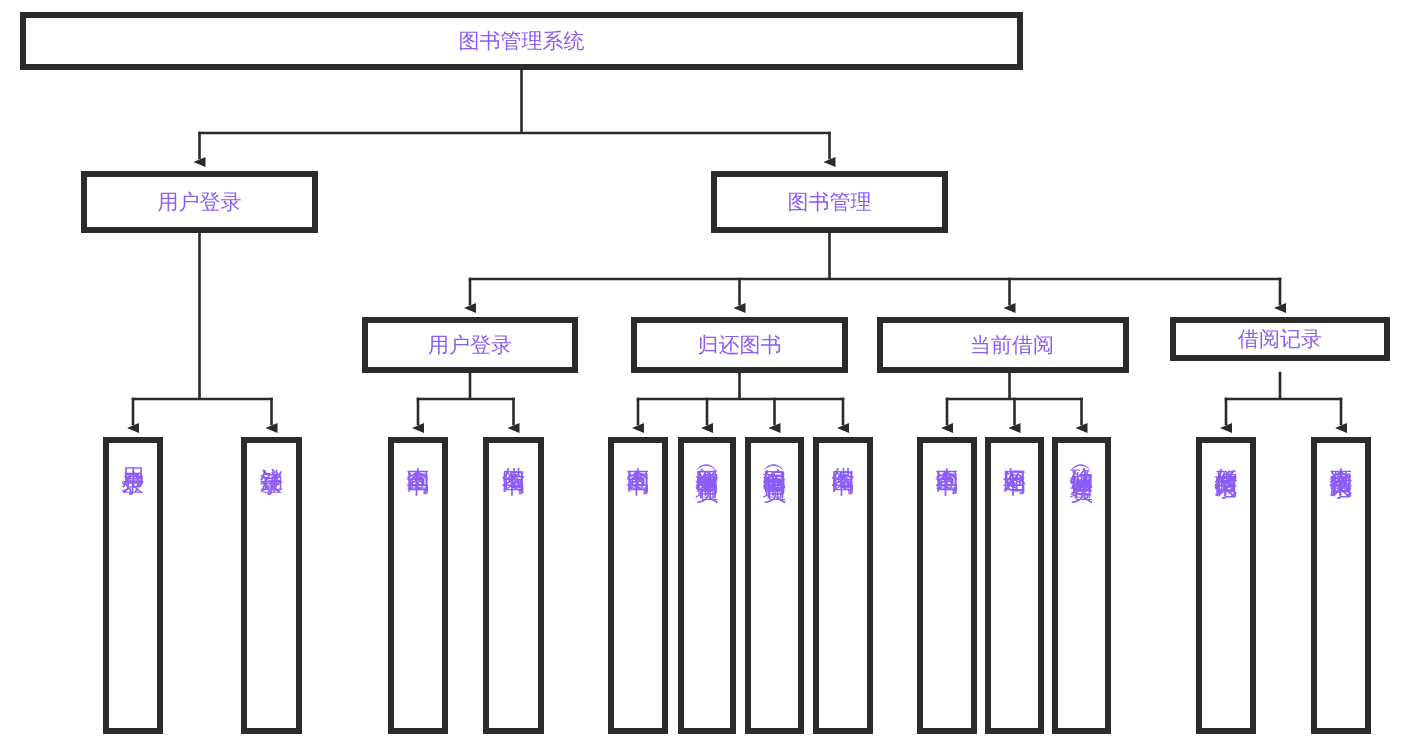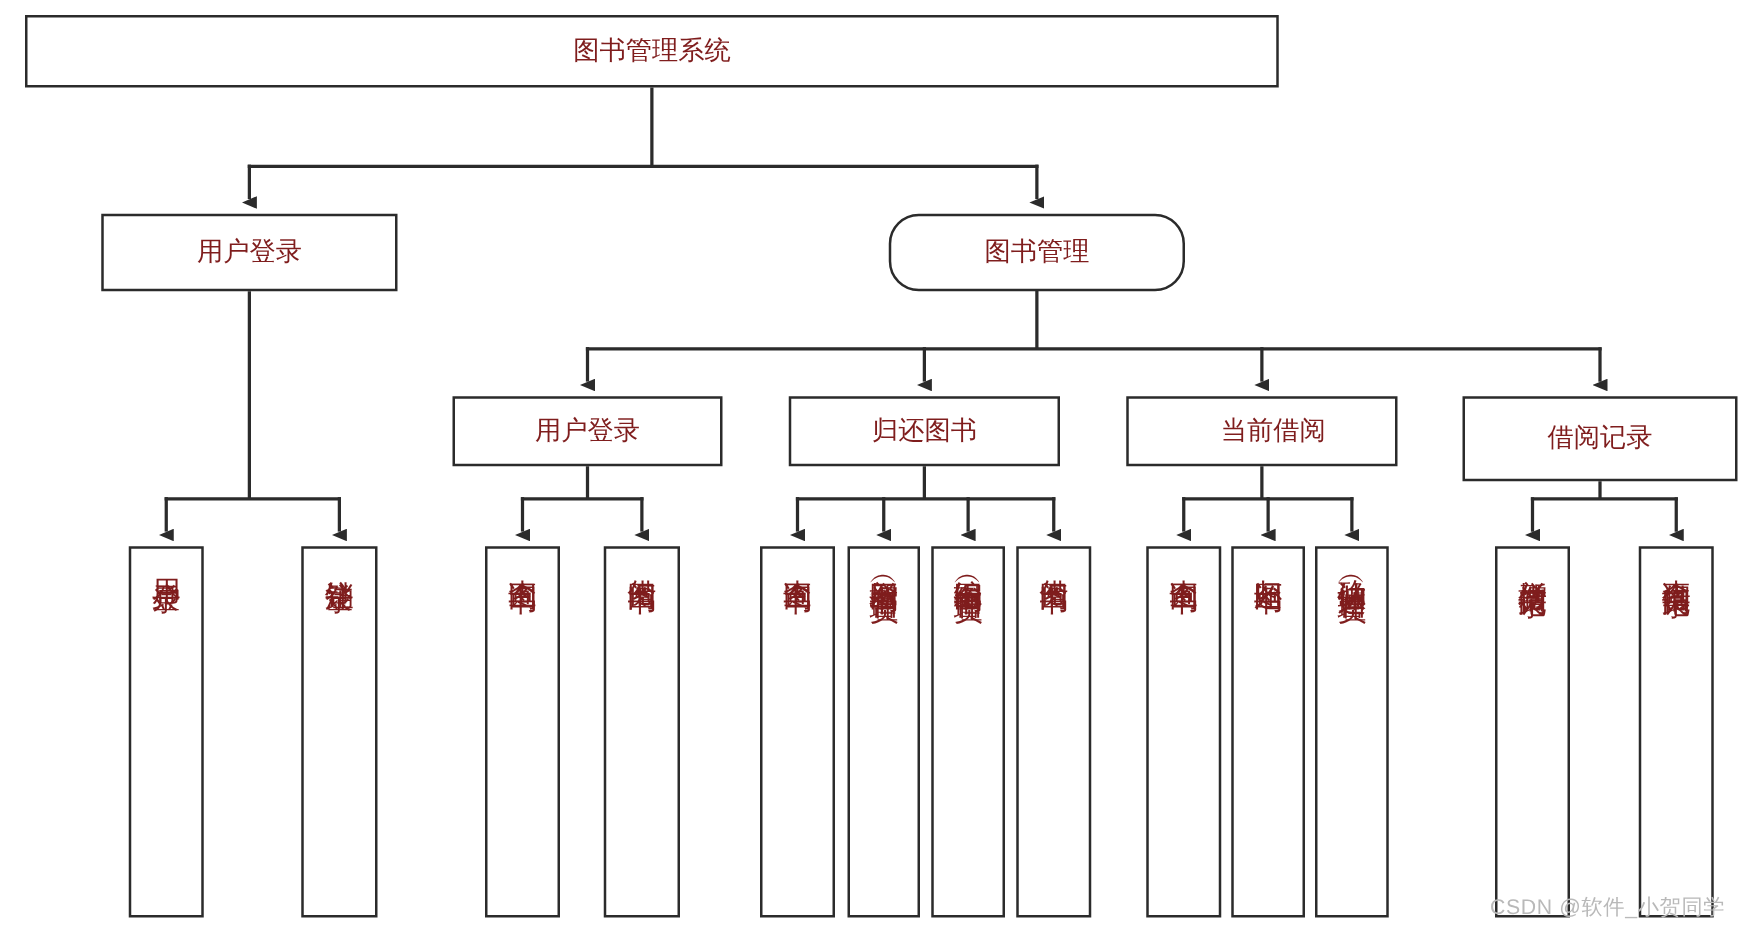--- a/index.html
+++ b/index.html
@@ -22,25 +22,25 @@
     left: 0;
     top: 0;
     width: 1405px;
     height: 747px;
     pointer-events: none;
   }
   .node {
     position: absolute;
     box-sizing: border-box;
     background: #ffffff;
-    border: 2px solid #eab308;
+    border: 6px solid #eab308;
     display: flex;
     align-items: center;
     justify-content: center;
-    color: #7f1d1d;
+    color: #8b5cf6;
   }
   .node-label {
     display: block;
     text-align: center;
     line-height: 1.15;
     white-space: nowrap;
   }
   .node.horizontal .node-label {
     font-size: 21px;
   }
@@ -104,33 +104,33 @@
       </g>
   </svg>
 
   <div id="node-layer">
       <div class="node horizontal" style="left: 20px; top: 12px; width: 1003px; height: 58px; border-color: rgb(43, 43, 43); background: rgb(255, 255, 255);">
         <span class="node-label">图书管理系统</span>
       </div>
       <div class="node horizontal" style="left: 81px; top: 171px; width: 237px; height: 62px; border-color: rgb(43, 43, 43); background: rgb(255, 255, 255);">
         <span class="node-label">用户登录</span>
       </div>
-      <div class="node horizontal" style="left: 711px; top: 171px; width: 237px; height: 62px; border-color: rgb(43, 43, 43); background: rgb(255, 255, 255); border-radius: 24px;">
+      <div class="node horizontal" style="left: 711px; top: 171px; width: 237px; height: 62px; border-color: rgb(43, 43, 43); background: rgb(255, 255, 255);">
         <span class="node-label">图书管理</span>
       </div>
       <div class="node horizontal" style="left: 362px; top: 317px; width: 216px; height: 56px; border-color: rgb(43, 43, 43); background: rgb(255, 255, 255);">
         <span class="node-label">用户登录</span>
       </div>
       <div class="node horizontal" style="left: 631px; top: 317px; width: 217px; height: 56px; border-color: rgb(43, 43, 43); background: rgb(255, 255, 255);">
         <span class="node-label">归还图书</span>
       </div>
-      <div class="node horizontal" style="left: 901px; top: 317px; width: 217px; height: 56px; border-color: rgb(43, 43, 43); background: rgb(255, 255, 255); padding-left: 18px;">
+      <div class="node horizontal" style="left: 877px; top: 317px; width: 252px; height: 56px; border-color: rgb(43, 43, 43); background: rgb(255, 255, 255); padding-left: 18px;">
         <span class="node-label">当前借阅</span>
       </div>
-      <div class="node horizontal" style="left: 1170px; top: 317px; width: 220px; height: 68px; border-color: rgb(43, 43, 43); background: rgb(255, 255, 255);">
+      <div class="node horizontal" style="left: 1170px; top: 317px; width: 220px; height: 44px; border-color: rgb(43, 43, 43); background: rgb(255, 255, 255);">
         <span class="node-label">借阅记录</span>
       </div>
       <div class="node vertical" style="left: 103px; top: 437px; width: 60px; height: 297px; border-color: rgb(43, 43, 43); background: rgb(255, 255, 255);">
         <span class="node-label">用户登录</span>
       </div>
       <div class="node vertical" style="left: 241px; top: 437px; width: 61px; height: 297px; border-color: rgb(43, 43, 43); background: rgb(255, 255, 255);">
         <span class="node-label">注销登录</span>
       </div>
       <div class="node vertical" style="left: 388px; top: 437px; width: 60px; height: 297px; border-color: rgb(43, 43, 43); background: rgb(255, 255, 255);">
         <span class="node-label">查询图书</span>
@@ -160,14 +160,13 @@
         <span class="node-label">确认归还（管理员）</span>
       </div>
       <div class="node vertical" style="left: 1196px; top: 437px; width: 60px; height: 297px; border-color: rgb(43, 43, 43); background: rgb(255, 255, 255);">
         <span class="node-label">新增借阅记录</span>
       </div>
       <div class="node vertical" style="left: 1311px; top: 437px; width: 60px; height: 297px; border-color: rgb(43, 43, 43); background: rgb(255, 255, 255);">
         <span class="node-label">查询借阅记录</span>
       </div>
     </div>
 
-  <div class="watermark" style="left: 1192px; top: 714px; color: rgb(185, 185, 185);">CSDN @软件_小贺同学</div>
 </div>
 
 </body></html>

